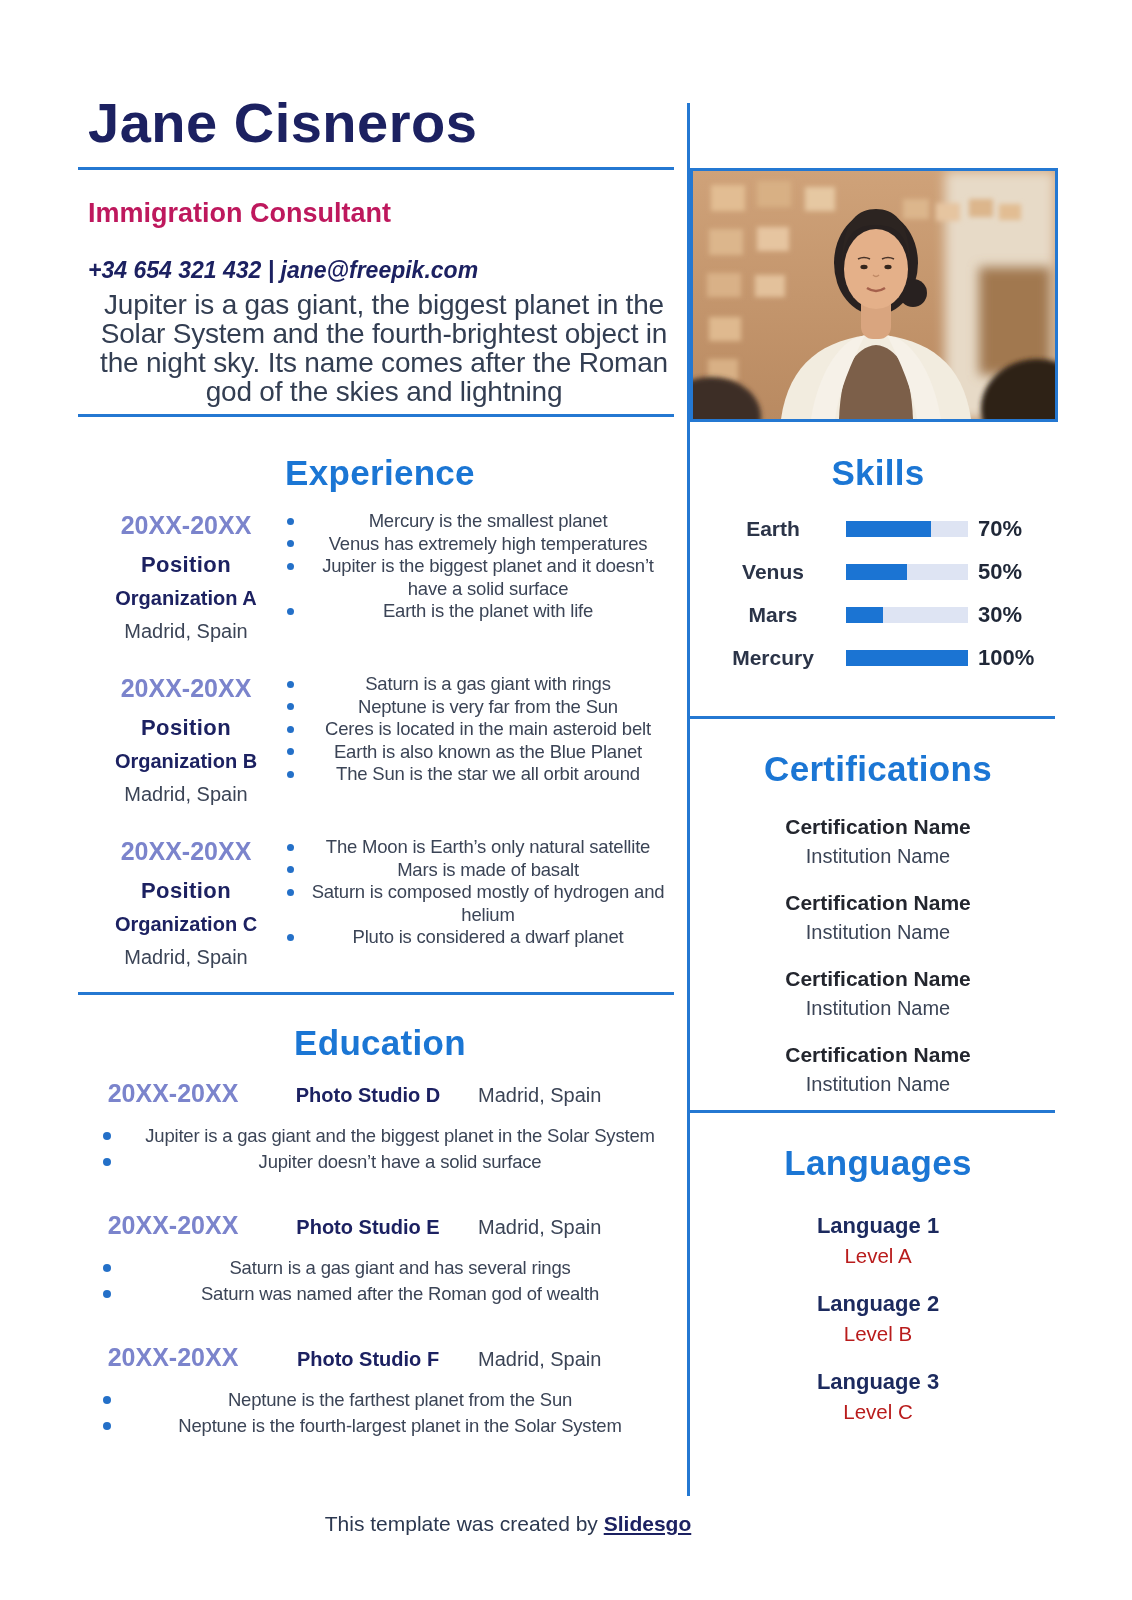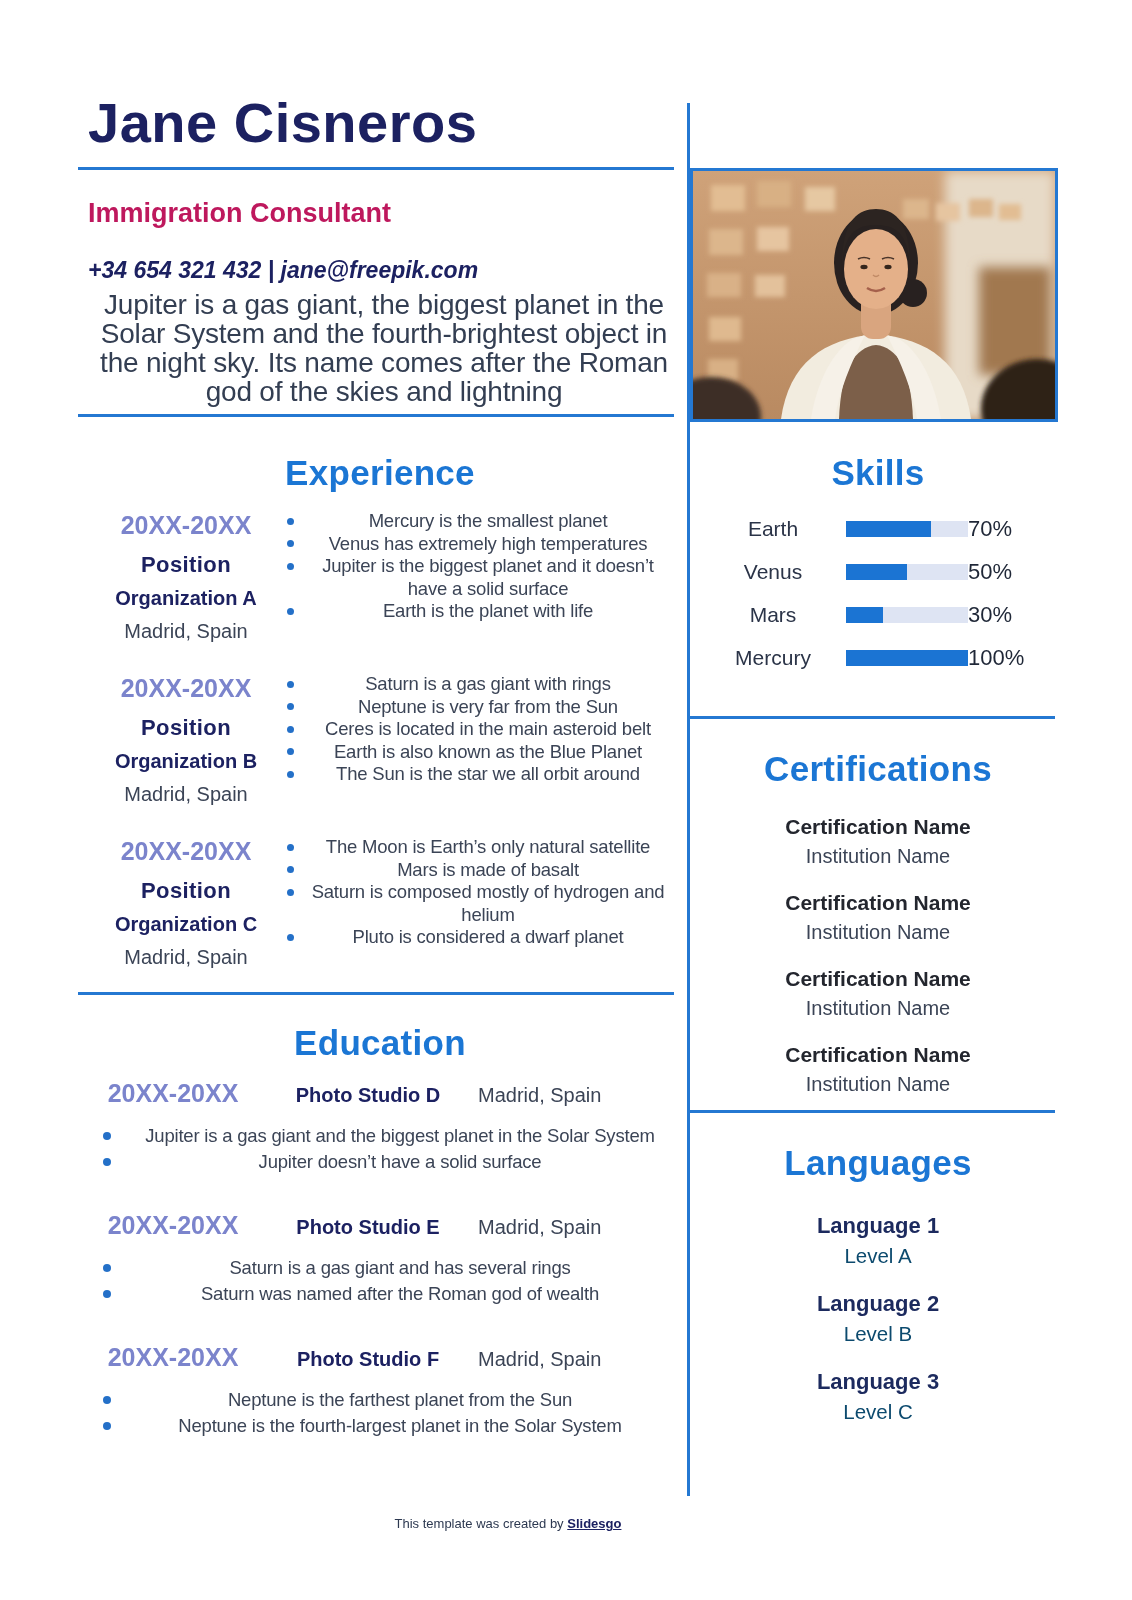--- a/index.html
+++ b/index.html
@@ -46,44 +46,44 @@
   .edu-dates { width:170px; flex:none; font-size:25px; line-height:30px; font-weight:bold; color:#7b84cc; }
   .edu-school { width:220px; flex:none; font-size:20px; line-height:26px; font-weight:bold; color:#1c2161; }
   .edu-loc { font-size:20px; line-height:26px; color:#3b4456; }
   ul.edu-bullets { list-style:none; margin-top:16px; }
   ul.edu-bullets li { position:relative; padding-left:40px; font-size:18.5px; line-height:24px; letter-spacing:-.2px; color:#3b4456; margin-bottom:2px; }
   ul.edu-bullets li::before { content:""; position:absolute; left:15px; top:8px; width:8px; height:8px; border-radius:50%; background:#2470c8; }
 
   
   .skills { left:700px; top:452px; width:356px; }
   .skills h2 { margin-bottom:22px; }
-  .skill-row { display:flex; align-items:center; height:26px; margin-bottom:17px; }
+  .skill-row { display:flex; align-items:center; height:26px; margin-bottom:17px;font-weight:bold; }
   .skill-name { width:146px; flex:none; font-size:21px; color:#2b3448; }
   .skill-bar { width:122px; flex:none; height:16px; background:#dee4f3; }
   .skill-fill { height:100%; background:#1b74d3; }
-  .skill-pct { margin-left:0; font-size:22px; color:#1f2737; }
+  .skill-pct { margin-left:10px; font-size:22px; color:#1f2737; }
 
   
   .rule-skills { left:687px; top:716px; width:368px; }
   .certifications { left:700px; top:748px; width:356px; }
   .certifications h2 { margin-bottom:24px; }
   .cert-entry { margin-bottom:22px; }
   .cert-name { font-size:21px; line-height:26px; font-weight:bold; color:#23262e; }
   .cert-inst { margin-top:4px; font-size:20px; line-height:24px; color:#3b4456; }
 
   
   .rule-cert { left:687px; top:1110px; width:368px; }
   .languages { left:700px; top:1142px; width:356px; }
   .languages h2 { margin-bottom:28px; }
   .lang-entry { margin-bottom:22px; }
   .lang-name { font-size:22px; line-height:27px; font-weight:bold; color:#1c2a5e; }
-  .lang-level { margin-top:4px; font-size:20.5px; line-height:25px; color:#0c4a6e; }
-
-  
-  .footer { left:0; top:1510px; width:1016px; text-align:center; font-size:13px; line-height:28px; color:#2c3850; }
+  .lang-level { margin-top:4px; font-size:20.5px; line-height:25px; color:#b91c1c; }
+
+  
+  .footer { left:0; top:1510px; width:1016px; text-align:center; font-size:21px; line-height:28px; color:#2c3850; }
   .footer .brand { font-weight:bold; text-decoration:underline; color:#1c2161; }
 </style>
 </head>
 <body>
 
 <h1 class="abs name">Jane Cisneros</h1>
 <div class="abs rule rule-name"></div>
 <div class="abs job-title">Immigration Consultant</div>
 <div class="abs contact">+34 654 321 432 | jane@freepik.com</div>
 <p class="abs summary">Jupiter is a gas giant, the biggest planet in the Solar System and the fourth-brightest object in the night sky. Its name comes after the Roman god of the skies and lightning</p>

